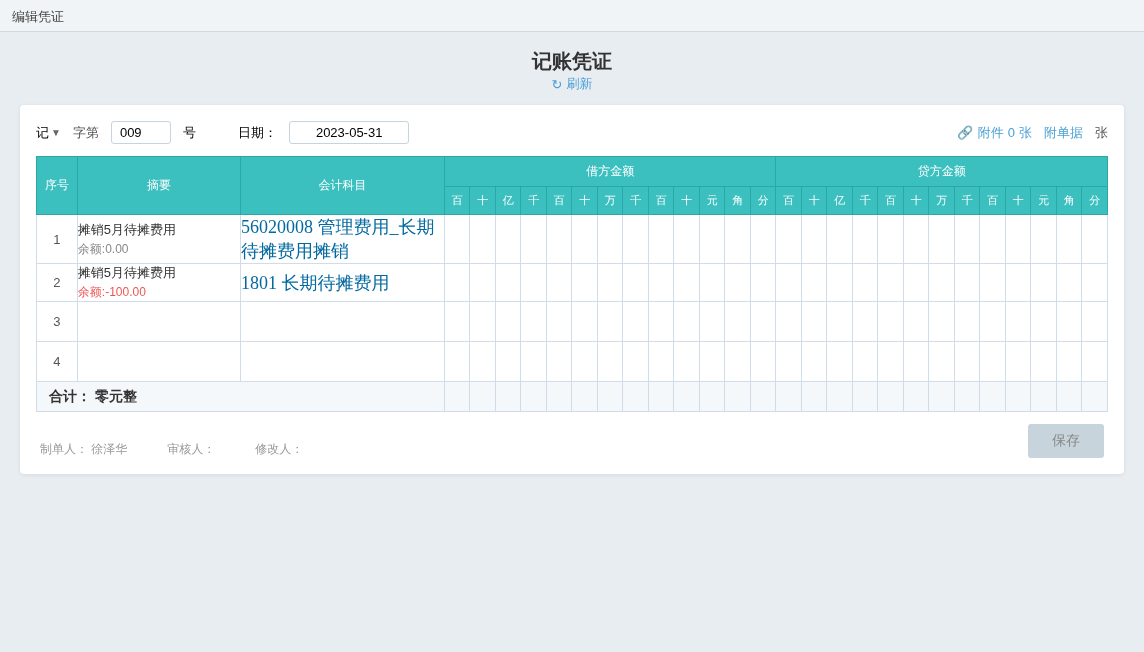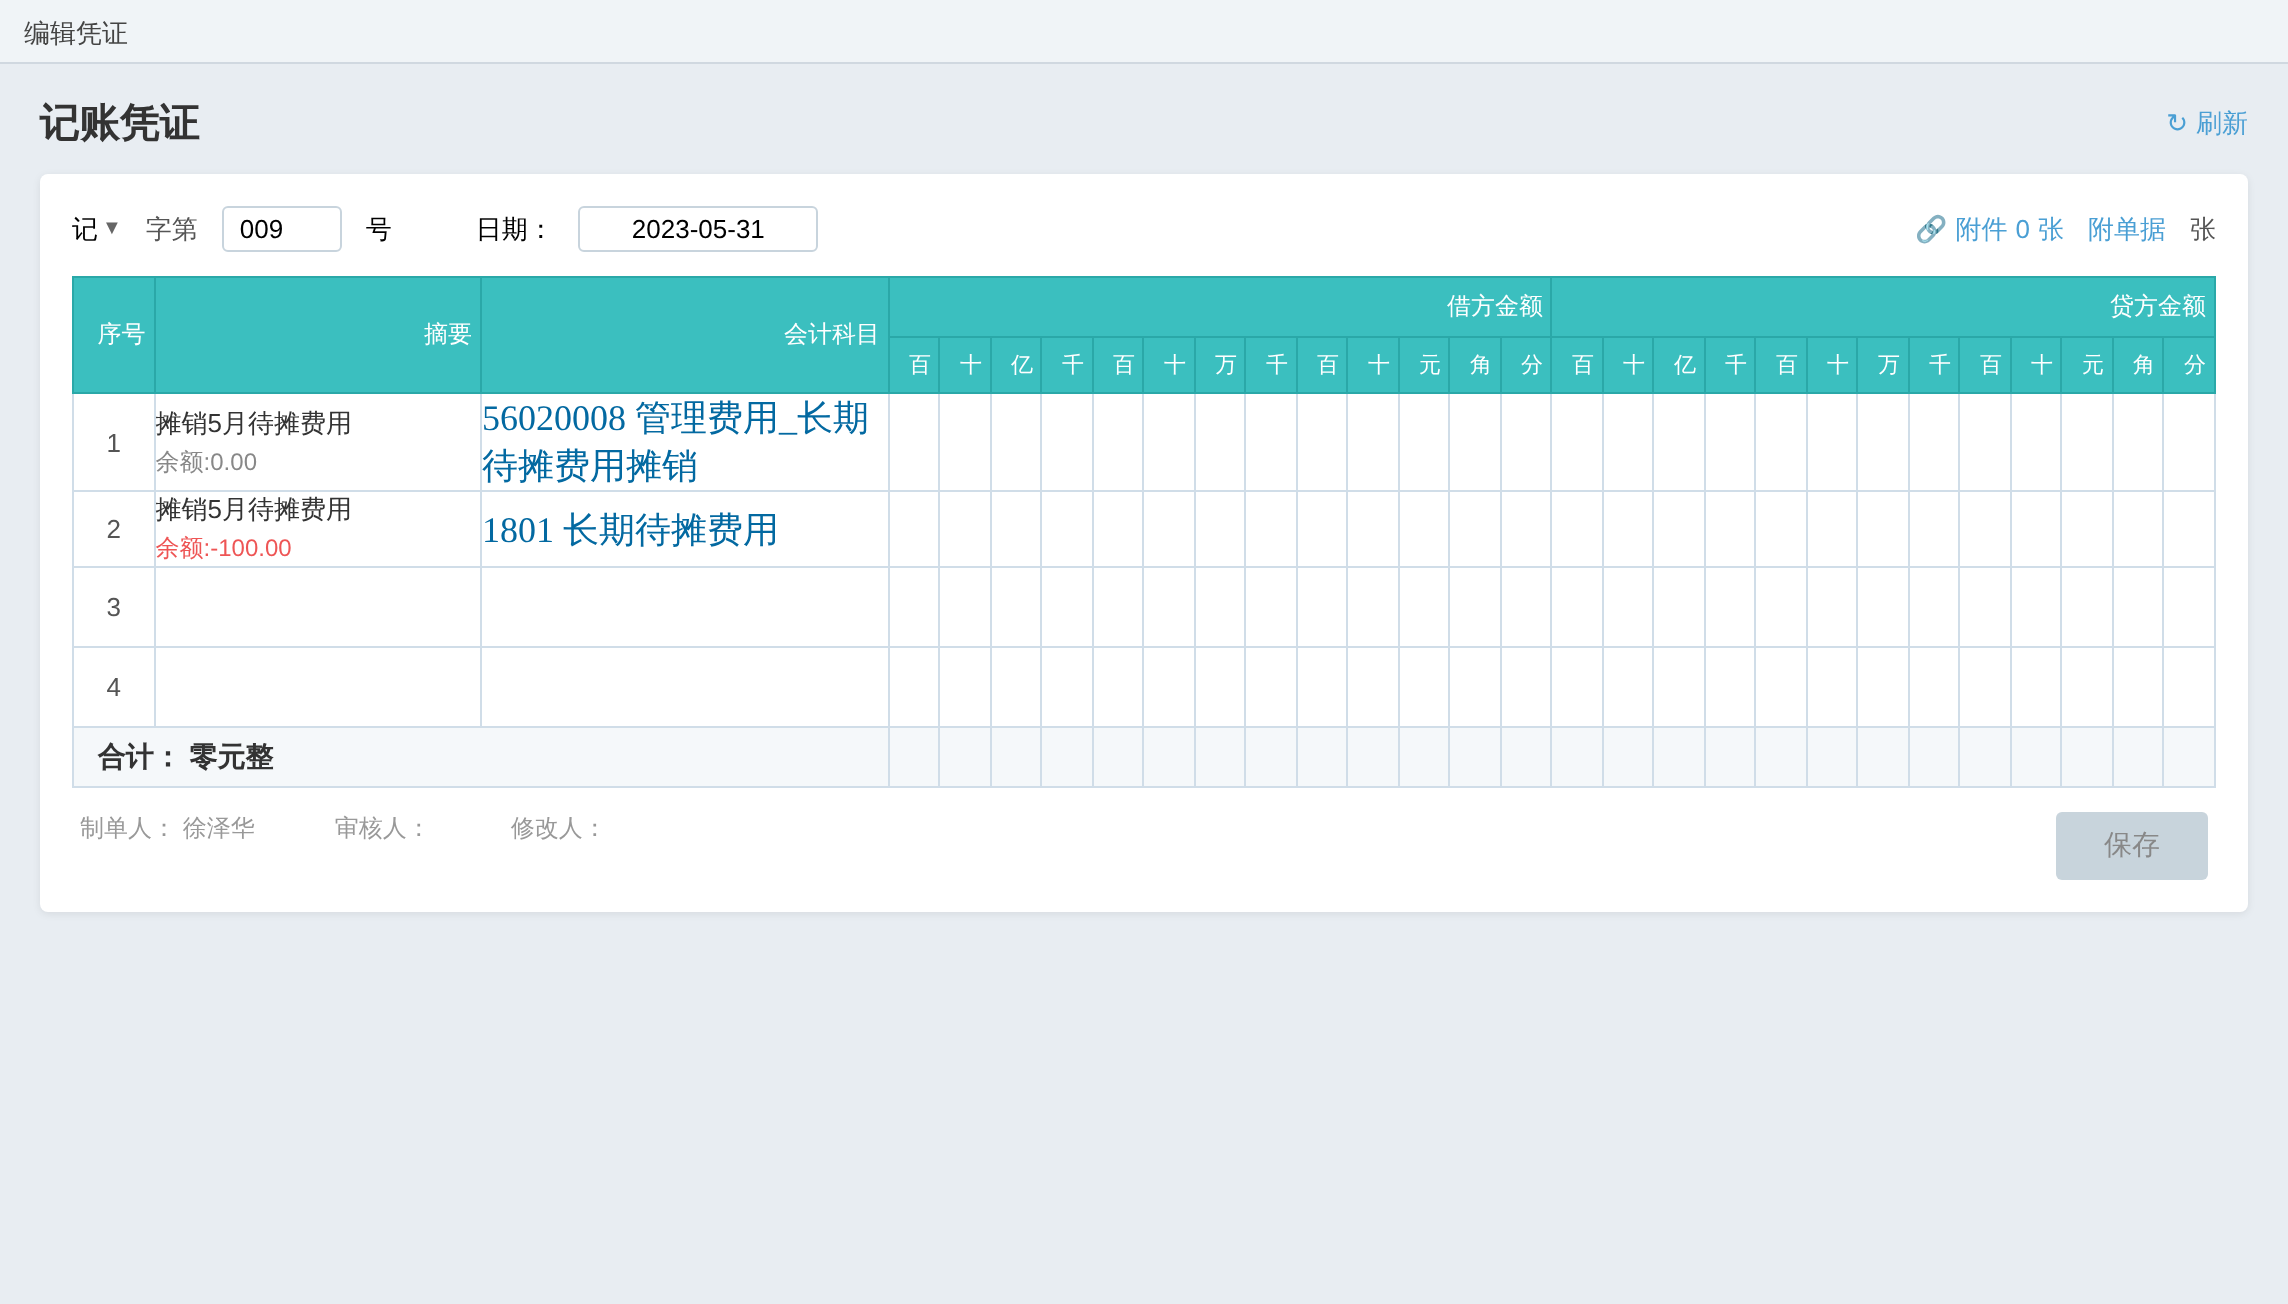--- a/index.html
+++ b/index.html
@@ -24,20 +24,21 @@
       background: #e8edf2;
       padding: 16px 20px;
       height: calc(652px - 32px);
       overflow: hidden;
     }
     .page-header {
       display: flex;
       justify-content: space-between;
       align-items: center;
       margin-bottom: 12px;
+      flex-direction: column;
     }
     .page-title {
       font-size: 20px;
       font-weight: bold;
       color: #333;
     }
     .refresh-btn {
       display: flex;
       align-items: center;
       gap: 4px;
@@ -110,21 +111,21 @@
     
     .voucher-table {
       width: 100%;
       border-collapse: collapse;
       font-size: 12px;
     }
     .voucher-table th {
       background: #3bbfbf;
       color: #fff;
       padding: 6px 4px;
-      text-align: right;
+      text-align: center;
       border: 1px solid #2aa8a8;
       font-weight: normal;
       white-space: nowrap;
     }
     .voucher-table td {
       border: 1px solid #d0dde8;
       padding: 0;
       height: 30px;
       vertical-align: middle;
     }
@@ -182,21 +183,21 @@
     .total-row td {
       background: #f5f8fa;
       padding: 0 12px;
       font-size: 14px;
       font-weight: bold;
       color: #333;
     }
     .footer-row {
       display: flex;
       justify-content: space-between;
-      align-items: flex-start;
+      align-items: flex-end;
       margin-top: 12px;
       padding: 0 4px;
       gap: 36px;
     }
     .footer-info {
       display: flex;
       gap: 40px;
       color: #999;
       font-size: 12px;
     }

